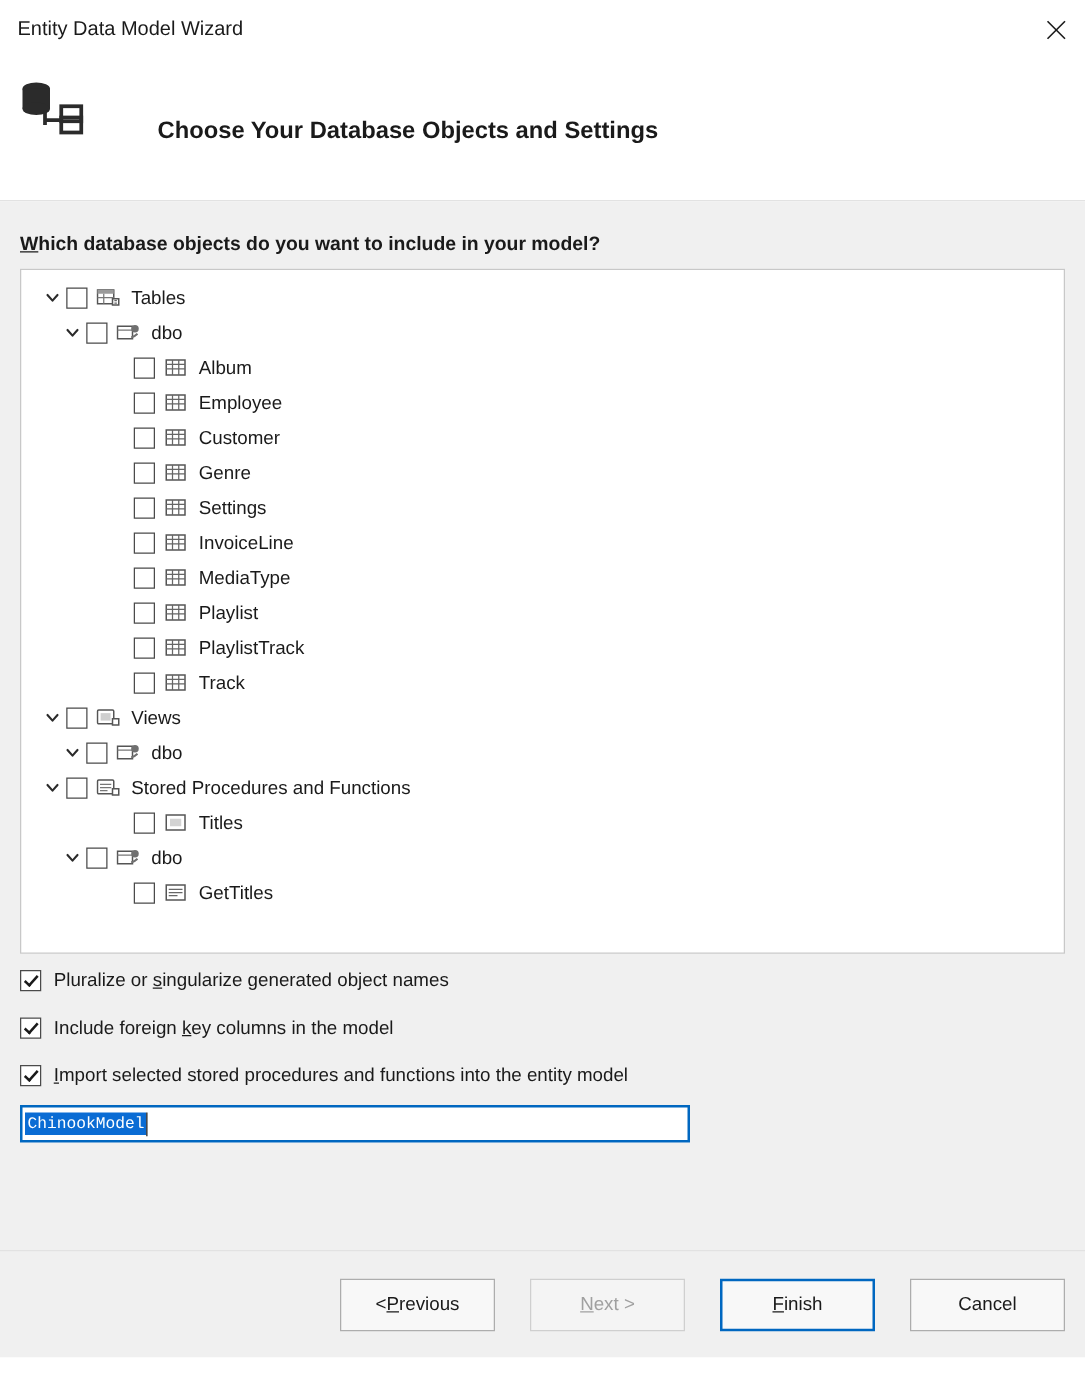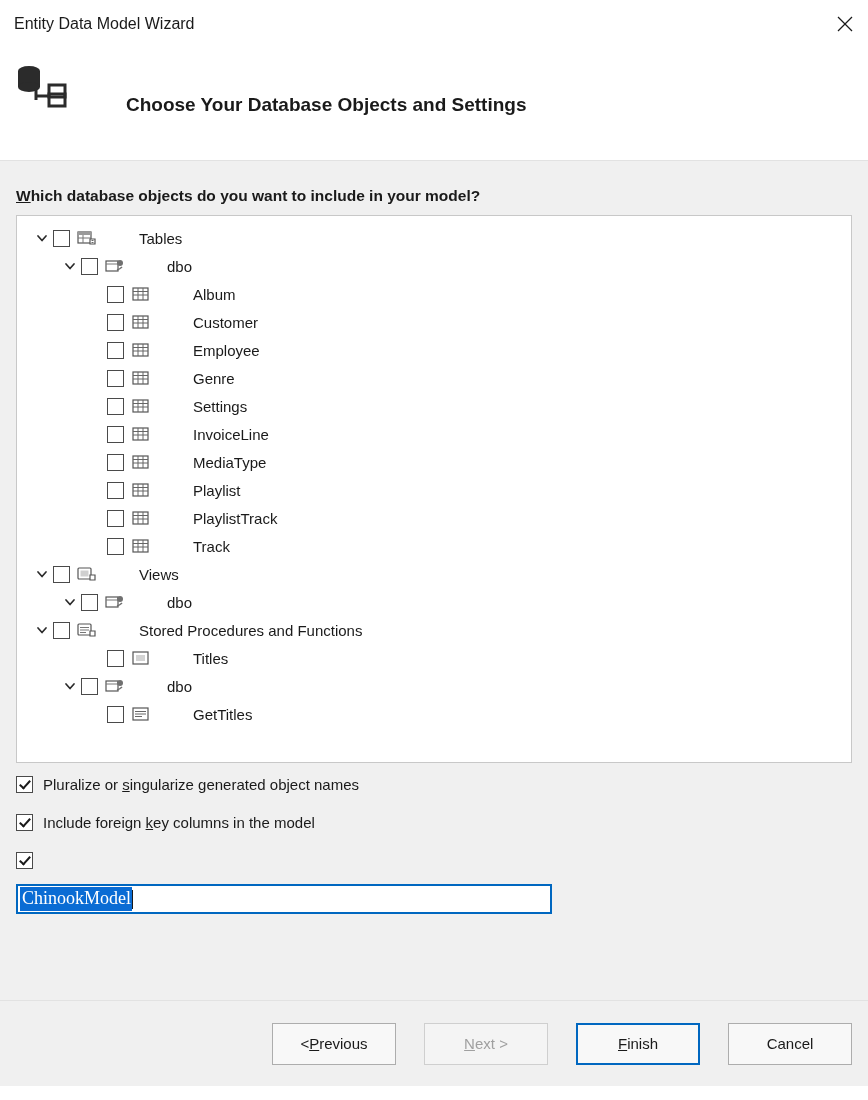--- a/index.html
+++ b/index.html
@@ -139,24 +139,23 @@
     margin-right: 8px;
     flex: 0 0 20px;
     display: flex;
     align-items: center;
     justify-content: center;
   }
   .node-label {
     font-size: 15px;
     color: #1a1a1a;
     white-space: nowrap;
-    margin-left: 34px;
   }
   .indent-0 { padding-left: 14px; }
-  .indent-1 { padding-left: 42px; }
+  .indent-1 { padding-left: 30px; }
   .indent-2 { padding-left: 68px; }
 
   
   .opt-row {
     display: flex;
     align-items: center;
     height: 34px;
     margin-top: 4px;
   }
   .opt-row .cb { margin-right: 10px; }
@@ -175,22 +174,22 @@
     width: 536px;
     height: 30px;
     border: 2px solid #0067c0;
     background: #ffffff;
     box-sizing: border-box;
     display: flex;
     align-items: center;
     padding: 0 2px;
   }
   .ns-input {
-    font-family: Liberation Serif, serif;
-    font-size: 18px;
+    font-family: Liberation Mono, monospace;
+    font-size: 13px;
     color: #ffffff;
     background: #0a6cd4;
     border: none;
     outline: none;
     padding: 1px 1px 2px 2px;
     margin: 0;
     width: auto;
   }
   .caret {
     width: 1px;
@@ -333,39 +332,39 @@
           <span class="cb"></span>
           <span class="node-icon">
             <svg width="20" height="18" viewBox="0 0 20 18">
               <rect x="2" y="3" width="15" height="12" fill="#fff" stroke="#555" stroke-width="1.2"></rect>
               <line x1="2" y1="6.5" x2="17" y2="6.5" stroke="#666" stroke-width="1"></line>
               <line x1="2" y1="10" x2="17" y2="10" stroke="#666" stroke-width="1"></line>
               <line x1="7" y1="3" x2="7" y2="15" stroke="#666" stroke-width="1"></line>
               <line x1="12" y1="3" x2="12" y2="15" stroke="#666" stroke-width="1"></line>
             </svg>
           </span>
+          <span class="node-label">Employee</span>
+        </div>
+        <div class="node indent-2">
+          <span class="chev empty">
+            <svg width="12" height="12" viewBox="0 0 12 12">
+              <path d="M2 4 L6 8.5 L10 4" stroke="#2b2b2b" stroke-width="1.7" fill="none" stroke-linecap="round" stroke-linejoin="round"></path>
+            </svg>
+          </span>
+          <span class="cb"></span>
+          <span class="node-icon">
+            <svg width="20" height="18" viewBox="0 0 20 18">
+              <rect x="2" y="3" width="15" height="12" fill="#fff" stroke="#555" stroke-width="1.2"></rect>
+              <line x1="2" y1="6.5" x2="17" y2="6.5" stroke="#666" stroke-width="1"></line>
+              <line x1="2" y1="10" x2="17" y2="10" stroke="#666" stroke-width="1"></line>
+              <line x1="7" y1="3" x2="7" y2="15" stroke="#666" stroke-width="1"></line>
+              <line x1="12" y1="3" x2="12" y2="15" stroke="#666" stroke-width="1"></line>
+            </svg>
+          </span>
           <span class="node-label">Customer</span>
-        </div>
-        <div class="node indent-2">
-          <span class="chev empty">
-            <svg width="12" height="12" viewBox="0 0 12 12">
-              <path d="M2 4 L6 8.5 L10 4" stroke="#2b2b2b" stroke-width="1.7" fill="none" stroke-linecap="round" stroke-linejoin="round"></path>
-            </svg>
-          </span>
-          <span class="cb"></span>
-          <span class="node-icon">
-            <svg width="20" height="18" viewBox="0 0 20 18">
-              <rect x="2" y="3" width="15" height="12" fill="#fff" stroke="#555" stroke-width="1.2"></rect>
-              <line x1="2" y1="6.5" x2="17" y2="6.5" stroke="#666" stroke-width="1"></line>
-              <line x1="2" y1="10" x2="17" y2="10" stroke="#666" stroke-width="1"></line>
-              <line x1="7" y1="3" x2="7" y2="15" stroke="#666" stroke-width="1"></line>
-              <line x1="12" y1="3" x2="12" y2="15" stroke="#666" stroke-width="1"></line>
-            </svg>
-          </span>
-          <span class="node-label">Employee</span>
         </div>
         <div class="node indent-2">
           <span class="chev empty">
             <svg width="12" height="12" viewBox="0 0 12 12">
               <path d="M2 4 L6 8.5 L10 4" stroke="#2b2b2b" stroke-width="1.7" fill="none" stroke-linecap="round" stroke-linejoin="round"></path>
             </svg>
           </span>
           <span class="cb"></span>
           <span class="node-icon">
             <svg width="20" height="18" viewBox="0 0 20 18">
@@ -591,20 +590,21 @@
     <div class="opt-row">
       <span class="cb checked"></span>
       <span class="opt-label">Pluralize or <u>s</u>ingularize generated object names</span>
     </div>
     <div class="opt-row">
       <span class="cb checked"></span>
       <span class="opt-label">Include foreign <u>k</u>ey columns in the model</span>
     </div>
     <div class="opt-row">
       <span class="cb checked"></span>
+      <span class="opt-label"><u>I</u>mport selected stored procedures and functions into the entity model</span>
     </div>
 
     <div class="ns-input-wrap">
       <span class="ns-input">ChinookModel</span>
       <span class="caret"></span>
     </div>
   </div>
 
   <div class="footer">
     <div class="btn">&lt; <u>P</u>revious</div>

